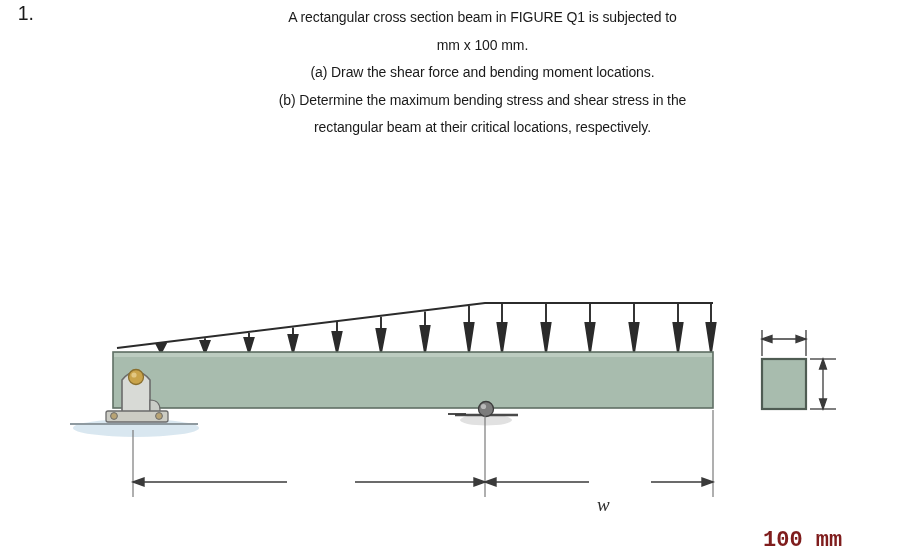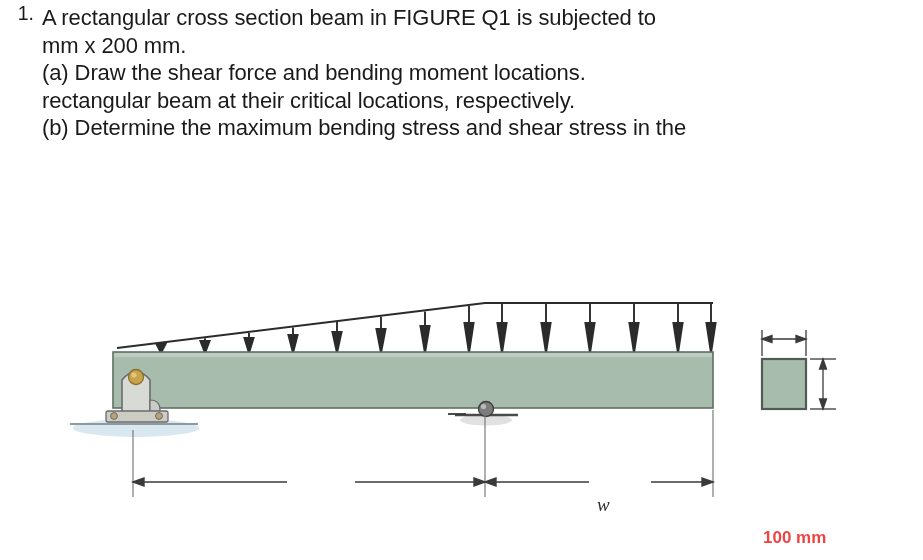--- a/index.html
+++ b/index.html
@@ -34,25 +34,26 @@
     text-align: right;
     padding-right: 8px;
     font-size: 19.5px;
     line-height: 27.5px;
     font-family: "Liberation Sans", sans-serif;
   }
   .q-lines {
     flex: 1 1 auto;
   }
   .q-line {
-    font-size: 22px;
+    font-size: 14px;
     line-height: 27.5px;
     white-space: pre;
     font-family: "Liberation Sans", sans-serif;
     letter-spacing: -0.1px;
+    text-align: center;
   }
   #question-block .q-line:first-child { padding-top: 4px; }
 
   
   #figure-area {
     position: absolute;
     left: 0;
     top: 230px;
     width: 923px;
     height: 330px;
@@ -67,40 +68,40 @@
   .fig-label {
     position: absolute;
     font-family: "Liberation Serif", serif;
     font-style: italic;
     color: #2e2e2e;
   }
   #label-w { left: 597px; top: 264px; font-size: 19px; }
 
   .xs-text {
     position: absolute;
-    font-family: Liberation Sans, sans-serif;
+    font-family: Liberation Mono, monospace;
     font-weight: bold;
-    color: #ef4444;
-    font-size: 17px;
+    color: #7f1d1d;
+    font-size: 22px;
     white-space: nowrap;
   }
   #xs-width-label  { left: 763px; top: 298px; }
 </style>
 </head>
 <body>
 
 <div id="question-block">
   <div class="q-row">
     <div class="q-number">1.</div>
     <div class="q-lines">
       <div class="q-line">A rectangular cross section beam in FIGURE Q1 is subjected to</div>
-      <div class="q-line">mm x 200 mm.</div>
+      <div class="q-line">mm x 100 mm.</div>
       <div class="q-line">(a) Draw the shear force and bending moment locations.</div>
+      <div class="q-line">(b) Determine the maximum bending stress and shear stress in the</div>
       <div class="q-line">rectangular beam at their critical locations, respectively.</div>
-      <div class="q-line">(b) Determine the maximum bending stress and shear stress in the</div>
     </div>
   </div>
 </div>
 
 <div id="figure-area">
 
   <svg id="beam-svg" width="923" height="330" viewBox="0 230 923 330" xmlns="http://www.w3.org/2000/svg">
 
     <g>
 

